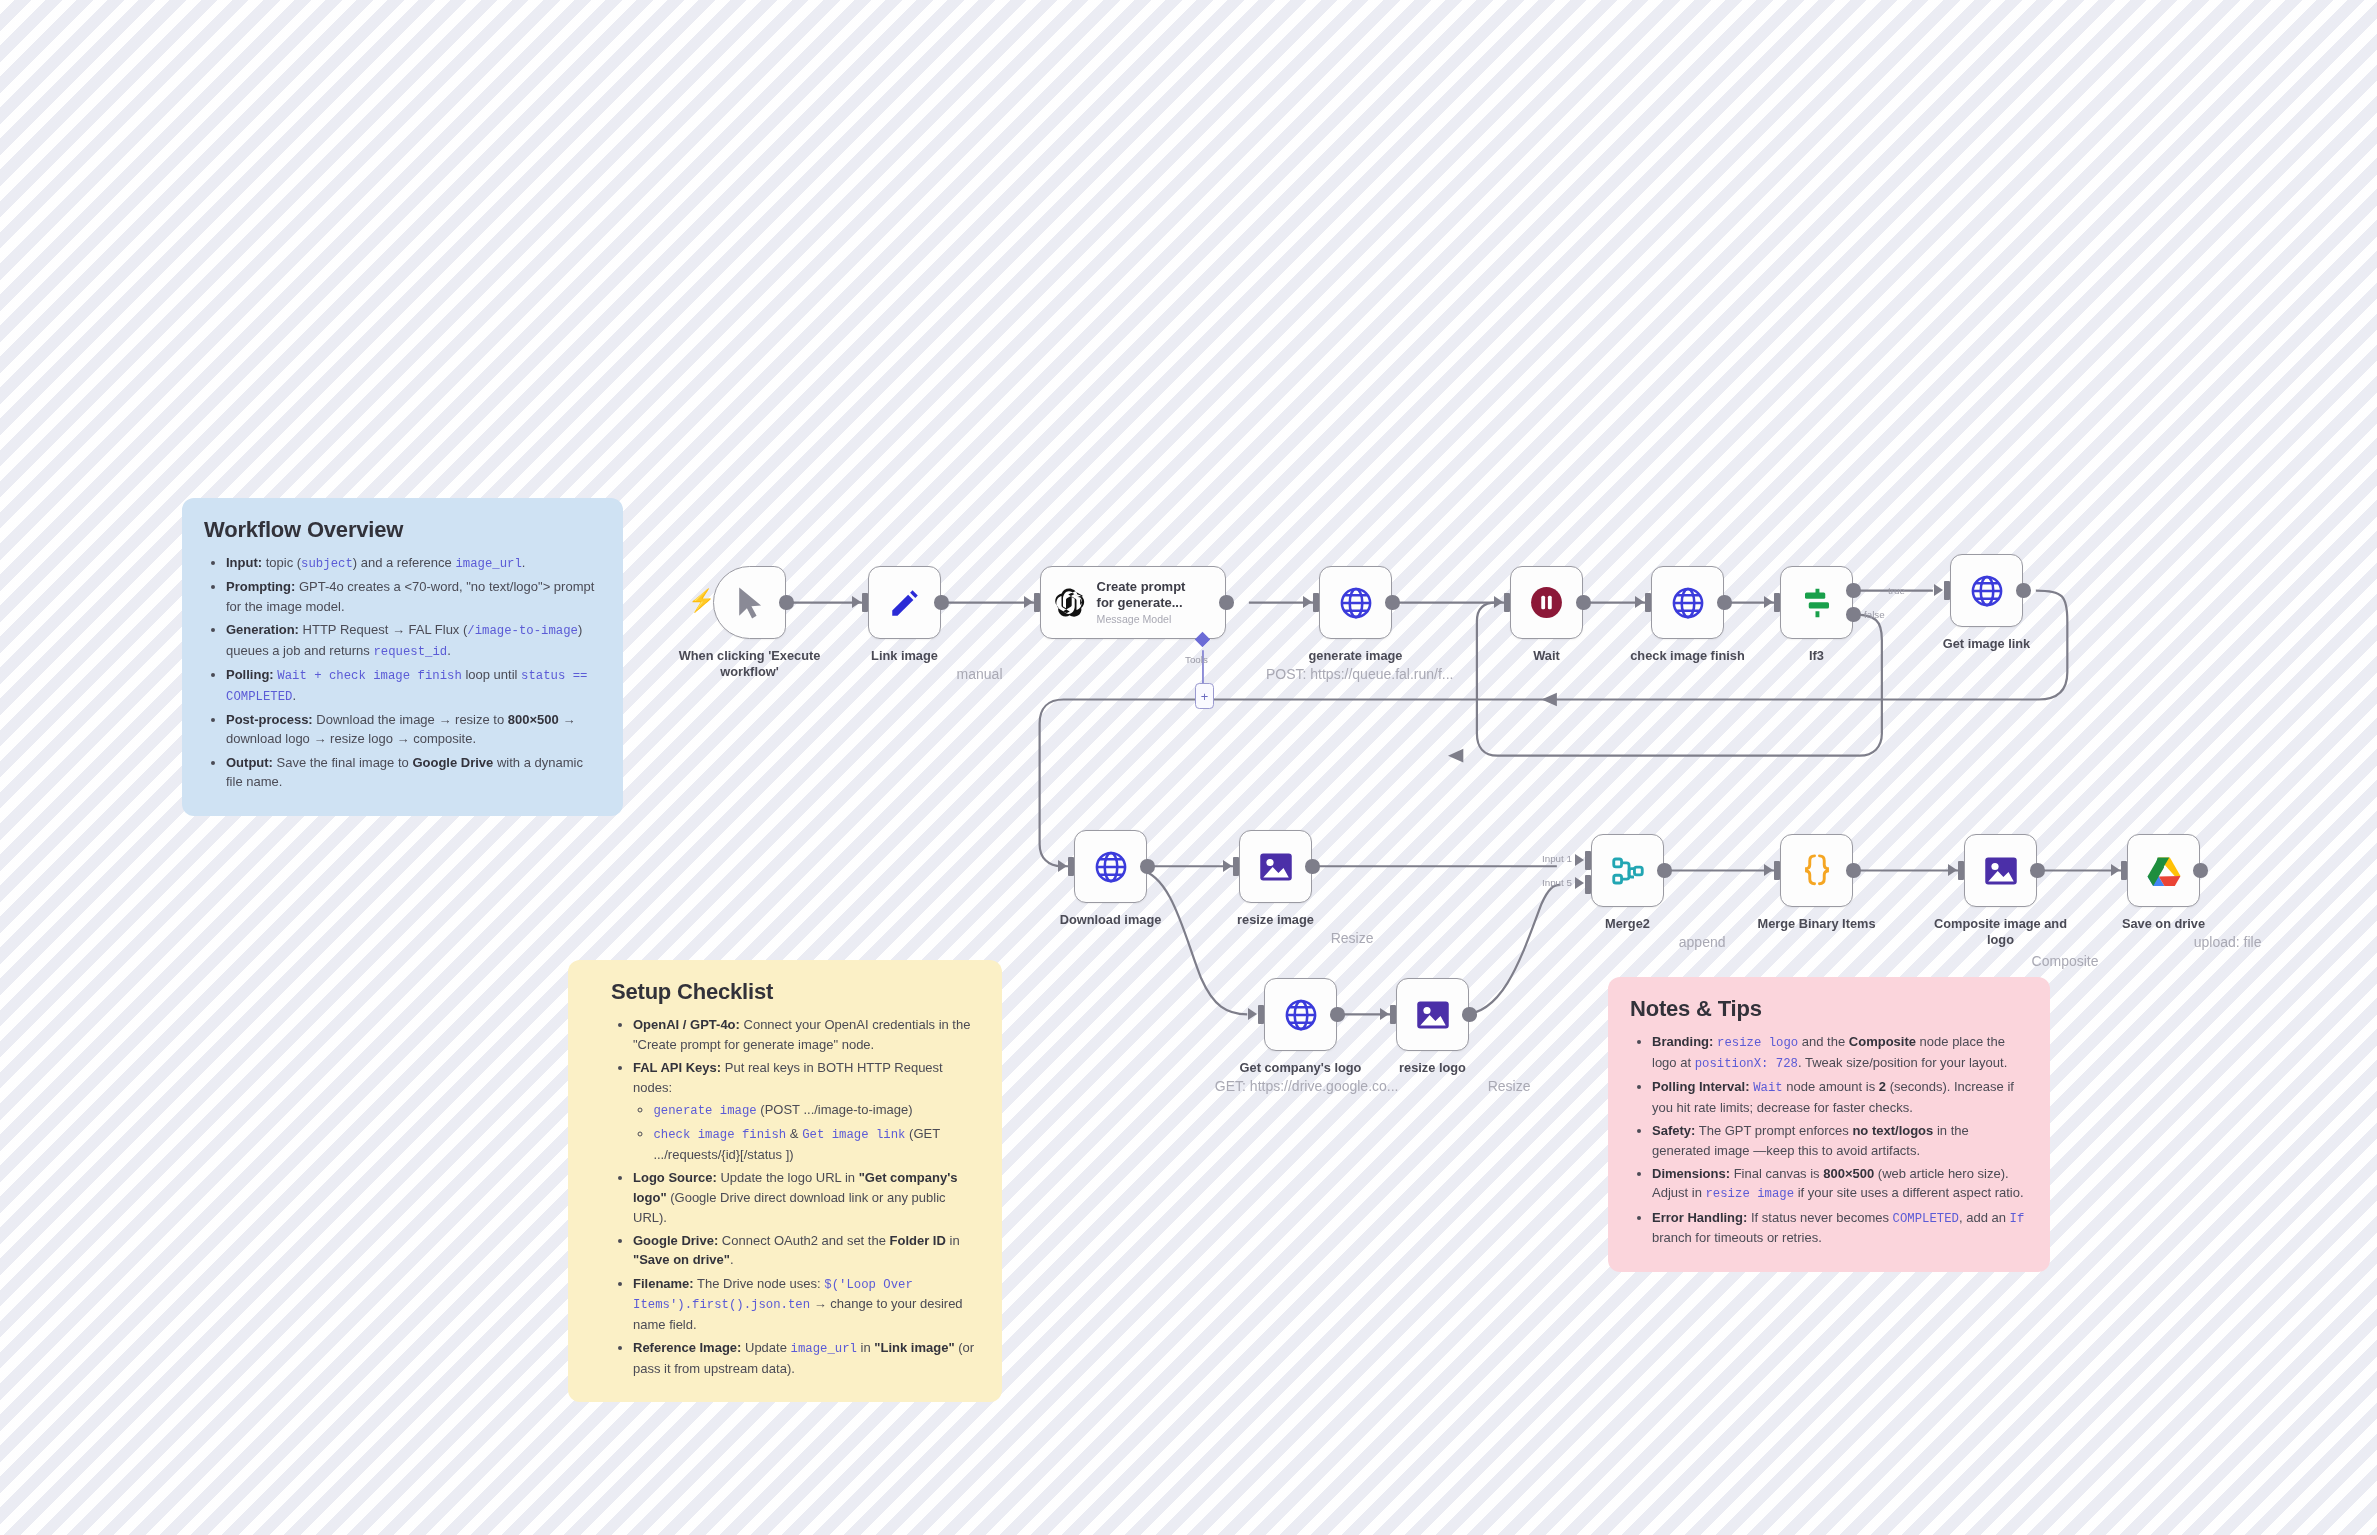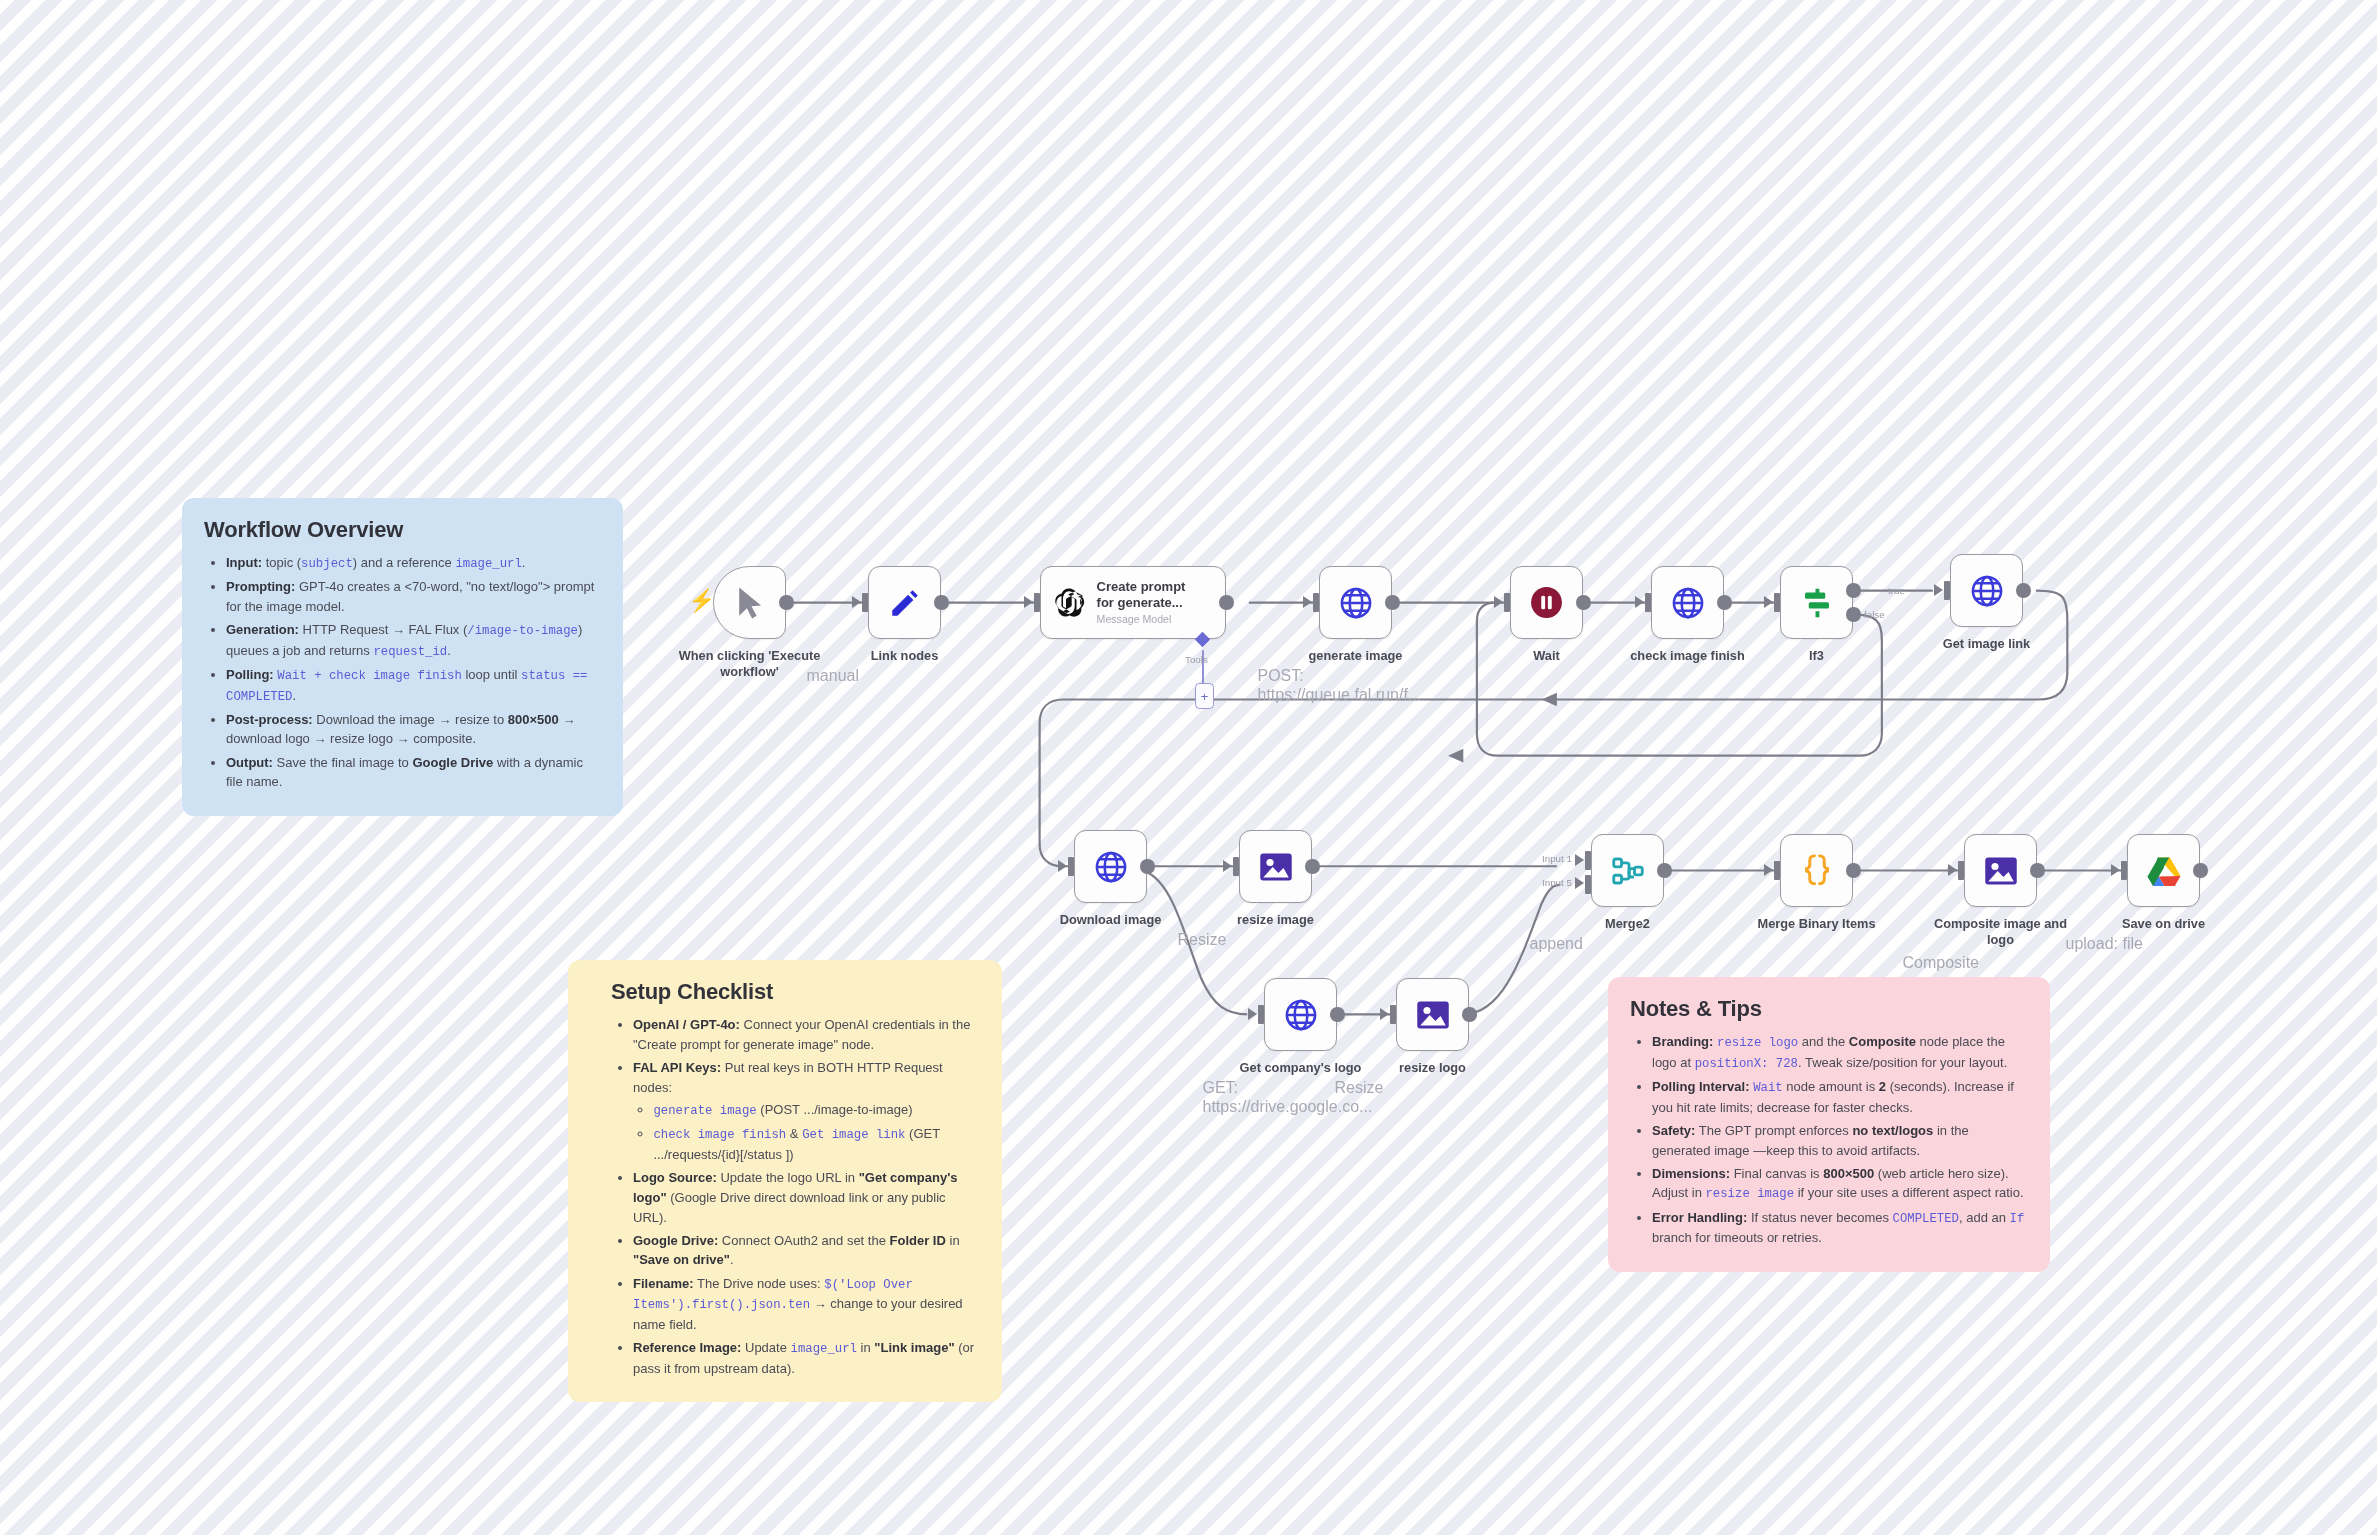--- a/index.html
+++ b/index.html
@@ -51,22 +51,22 @@
   .box.wide{width:186px;height:73px;border-radius:12px;
      justify-content:flex-start;padding:0 10.2px;gap:9.4px;}
   .caption{
     position:absolute;top:82px;left:50%;transform:translateX(-50%);
     width:179px;text-align:center;
     font-size:12.8px;font-weight:bold;color:#4a4a55;line-height:1.22;
     white-space:pre-line;
   }
   .subcaption{
     position:absolute;left:50%;transform:translateX(-50%);
-    width:196px;text-align:left;
-    font-size:16px;color:#a9a9b4;line-height:1.2;
+    width:196px;text-align:right;
+    font-size:14px;color:#a9a9b4;line-height:1.2;
   }
   .ttl{font-size:13px;font-weight:600;color:#3c3c46;line-height:1.2;}
   .ttl small{display:block;font-size:10.6px;color:#a9a9b4;font-weight:normal;
      margin-top:2.6px;}
   
   .dot{position:absolute;width:14.5px;height:14.5px;border-radius:50%;
        background:#7e7e8a;}
   .inarrow{position:absolute;width:0;height:0;
        border-top:6.8px solid transparent;border-bottom:6.8px solid transparent;
        border-left:9.4px solid #7e7e8a;}
@@ -181,21 +181,21 @@
   <div class="node" style="left:868px;top:566px;">
     <div class="inbar" style="left:-6px;top:27px;"></div>
     <div class="inarrow" style="left:-16px;top:30px;"></div>
     <div class="box">
       <svg width="34" height="34" viewBox="0 0 24 24">
         <path d="M3 17.3 L14.2 6.1 L17.9 9.8 L6.7 21 L3 21 Z" fill="#2b2bd6"></path>
         <path d="M15.6 4.7 L17.3 3 L21 6.7 L19.3 8.4 Z" fill="#2b2bd6"></path>
       </svg>
     </div>
     <div class="dot" style="left:66px;top:29px;"></div>
-    <div class="caption">Link nodes</div>
+    <div class="caption">Link image</div>
     <div class="subcaption" style="top:100px;">manual</div>
   </div>
 
   <div class="node" style="left:1040px;top:566px;">
     <div class="inbar" style="left:-6px;top:27px;"></div>
     <div class="inarrow" style="left:-16px;top:30px;"></div>
     <div class="box wide">
       <svg width="36" height="36" viewBox="0 0 24 24">
         <path d="M12 2.4c-2.2 0-4.1 1.3-4.9 3.2-2 .3-3.6 1.8-4.1 3.8-.6 2.1.2 4.2 1.9 5.4-.5 2 .3 4.1 2 5.3 1.7 1.2 3.9 1.2 5.6.1 1.6 1.2 3.8 1.3 5.5.2 1.7-1.1 2.6-3.1 2.2-5.1 1.6-1.3 2.3-3.4 1.7-5.4-.6-2-2.3-3.4-4.3-3.6C16.7 3.9 14.5 2.4 12 2.4Zm0 1.8c1.4 0 2.7.7 3.4 1.9l-4.8 2.8c-.4.2-.6.6-.6 1v5.6l-1.9-1.1a.3.3 0 0 1-.1-.2V9.3c0-2.8 1.7-5.1 4-5.1Zm5.6 3.2c1.3.2 2.4 1.1 2.8 2.4.4 1.3 0 2.6-1 3.5V9.2c0-.4-.2-.8-.6-1l-4.9-2.8 1.9-1.1c.1 0 .2 0 .3 0l4.2 2.4c.4.2.8.5 1.1.8l-3.8-.1ZM7 8.2v5.6c0 .4.2.8.6 1l4.9 2.8-1.9 1.1a.3.3 0 0 1-.3 0L6.1 16.3c-2.4-1.4-3.2-4.4-1.9-6.8.6-1 1.6-1.8 2.8-2.1v.8Zm10 7.6v-5.6c0-.4-.2-.8-.6-1l-4.9-2.8 1.9-1.1c.1 0 .2 0 .3 0l4.2 2.4c2.4 1.4 3.2 4.4 1.9 6.8-.6 1-1.6 1.8-2.8 2.1v-.8Zm-8.6 1.5 4.8-2.8c.4-.2.6-.6.6-1V8l1.9 1.1c.1 0 .1.1.1.2v4.9c0 2.8-1.7 5.1-4 5.1-1.4 0-2.7-.7-3.4-1.9Z" fill="#111"></path>
       </svg>

